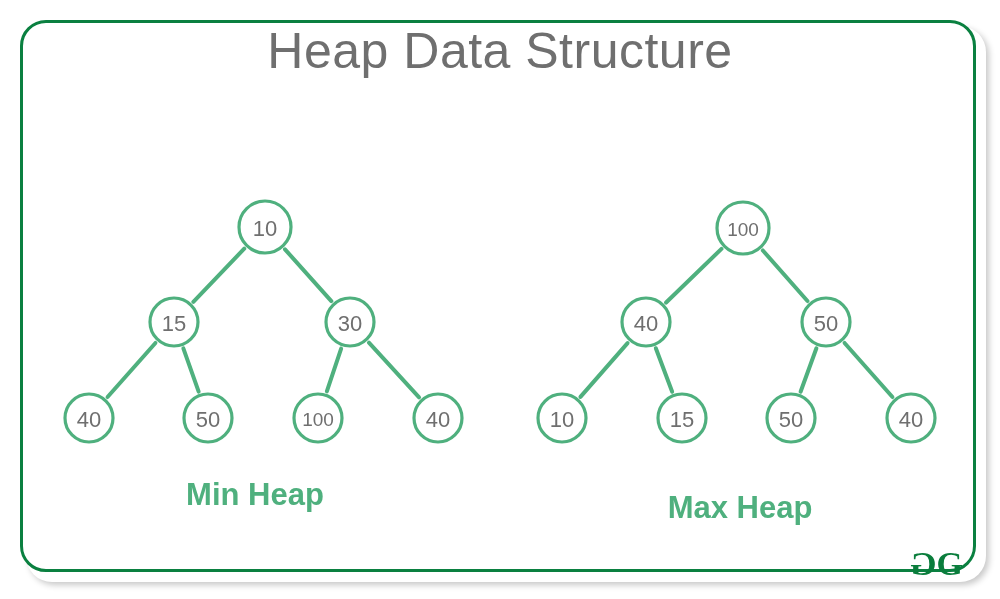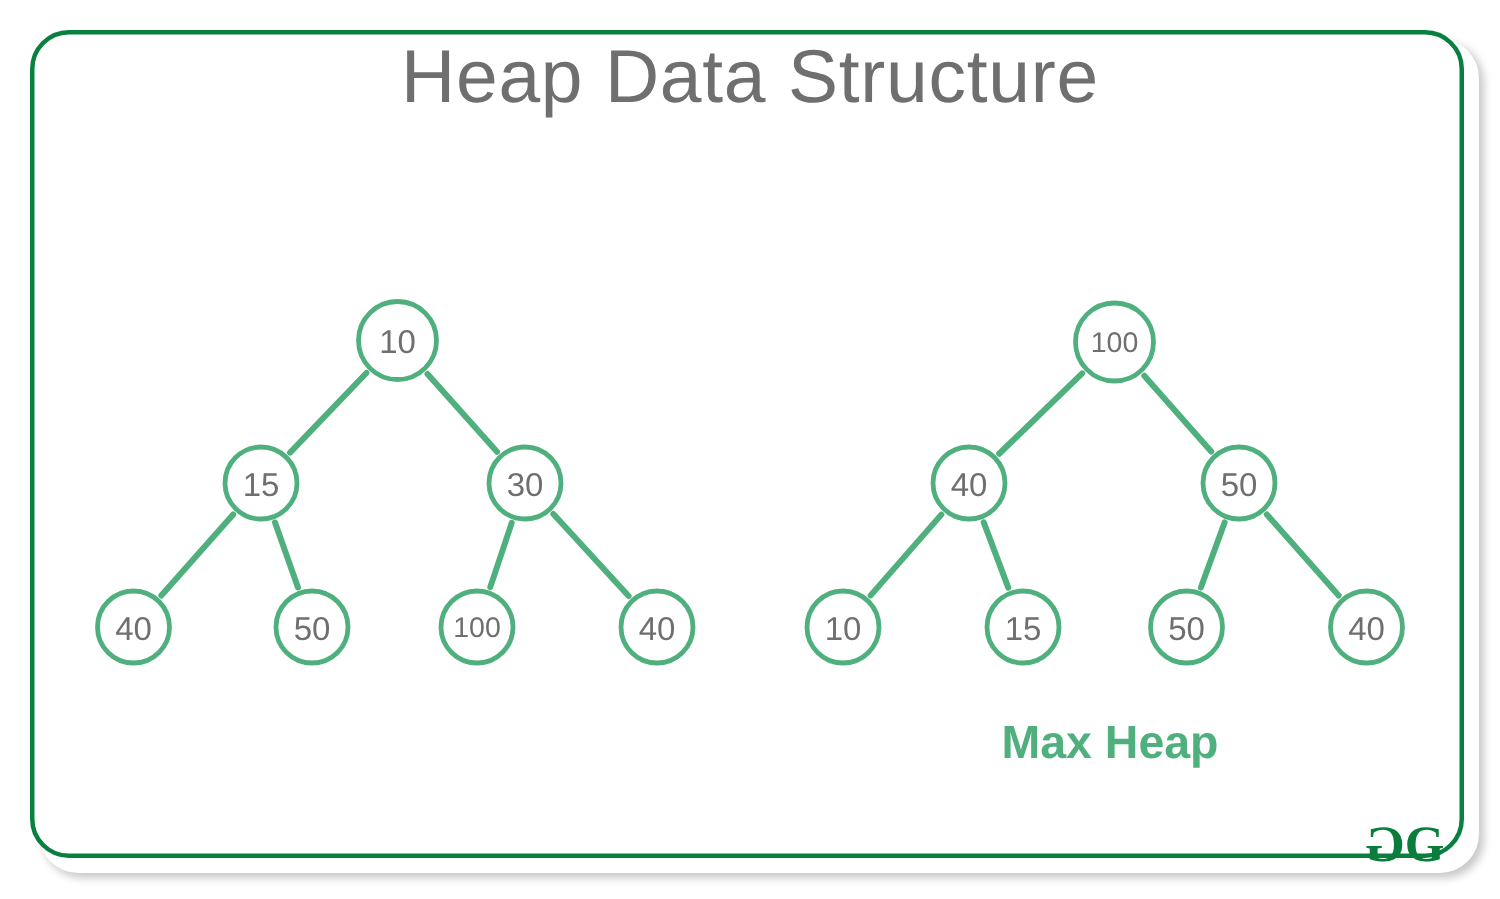--- a/index.html
+++ b/index.html
@@ -60,21 +60,21 @@
   }
   .heap-label {
     position: absolute;
     font-size: 31px;
     font-weight: bold;
     color: #4fb07e;
     white-space: nowrap;
     text-align: center;
   }
   #label-min { left: 85px; top: 477px; width: 340px; }
-  #label-max { left: 570px; top: 477px; width: 340px; }
+  #label-max { left: 570px; top: 490px; width: 340px; }
 
   .logo {
     position: absolute;
     right: 38px;
     bottom: 18px;
     font-family: "Liberation Serif", serif;
     font-size: 34px;
     font-weight: bold;
     color: #0a7d3c;
     letter-spacing: -1px;
@@ -151,20 +151,21 @@
         <text class="node-label" x="562" y="419" font-size="22" fill="#6f6f6f">10</text>
         <circle class="node-circle" cx="682" cy="418" r="24" stroke="#4fb07e"></circle>
         <text class="node-label" x="682" y="419" font-size="22" fill="#6f6f6f">15</text>
         <circle class="node-circle" cx="791" cy="418" r="24" stroke="#4fb07e"></circle>
         <text class="node-label" x="791" y="419" font-size="22" fill="#6f6f6f">50</text>
         <circle class="node-circle" cx="911" cy="418" r="24" stroke="#4fb07e"></circle>
         <text class="node-label" x="911" y="419" font-size="22" fill="#6f6f6f">40</text>
       </g>
     </svg>
 
+  <div class="heap-label" id="label-min">Min Heap</div>
 
   <div class="heap-label" id="label-max">Max Heap</div>
 
   <div class="logo">
     <span class="flip">G</span><span>G</span>
   </div>
 
 </div>
 
 </body></html>

